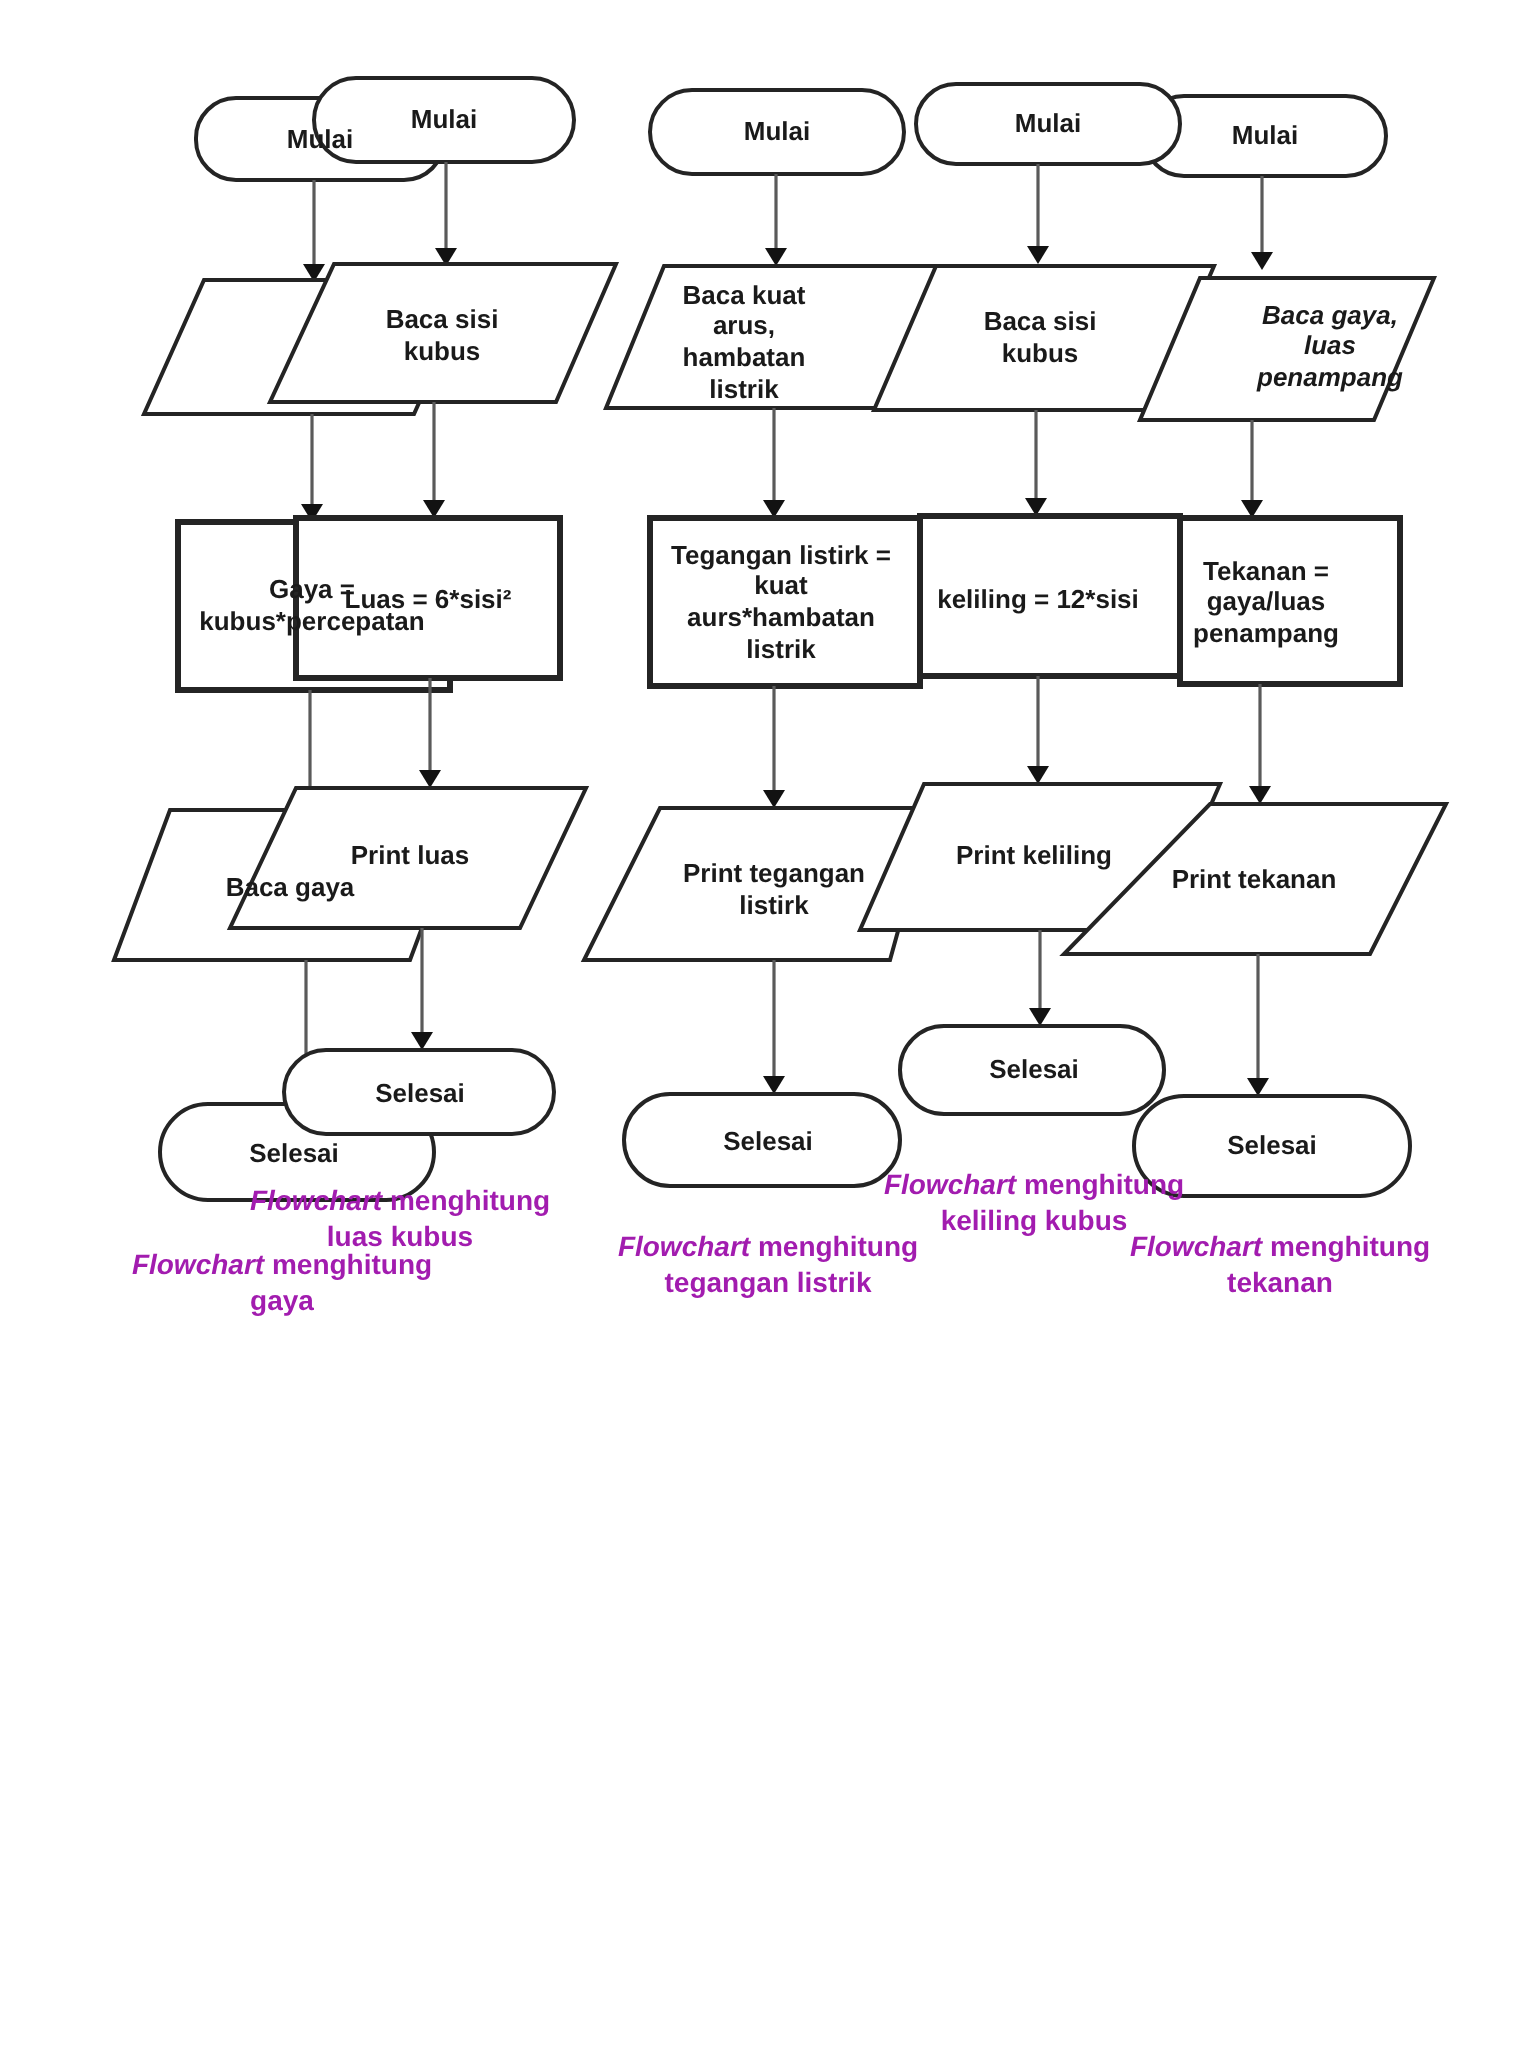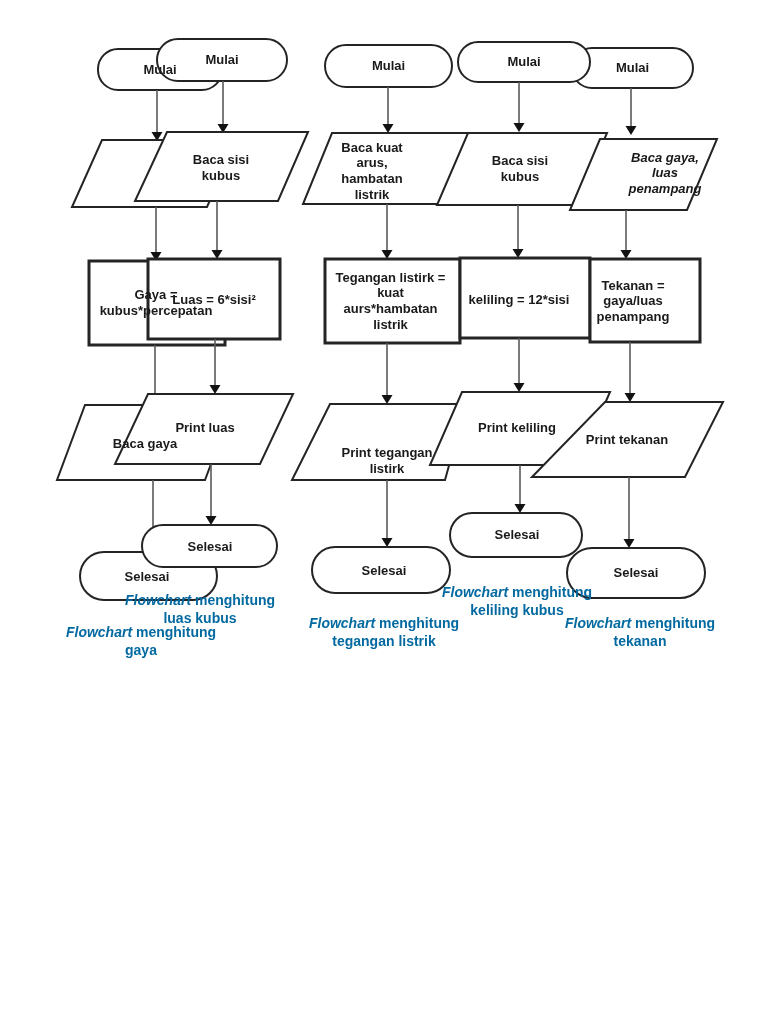--- a/index.html
+++ b/index.html
@@ -21,21 +21,21 @@
   .lbl{
     position:absolute;
     display:flex;align-items:center;justify-content:center;
     text-align:center;
     font-weight:700;font-size:13px;line-height:1.2;
     color:#1a1a1a;white-space:pre-line;
     pointer-events:none;
   }
   .caption{
     position:absolute;width:170px;
-    text-align:center;font-size:14px;font-weight:700;color:#0369a1;line-height:1.25;
+    text-align:center;font-size:14px;font-weight:700;color:#a21caf;line-height:1.25;
     pointer-events:none;
   }
   .cap-it{font-style:italic;}
 </style>
 </head>
 <body>
 
 <div id="page">
 
   <svg width="768" height="700" viewBox="0 0 768 700">
@@ -145,21 +145,21 @@
 
   <div class="lbl" style="left:325px;top:45px;width:127px;height:42px;">Mulai</div>
   <div class="lbl" style="left:317px;top:139px;width:110px;height:64px;">Baca kuat
 arus,
 hambatan
 listrik</div>
   <div class="lbl" style="left:328px;top:270px;width:125px;height:62px;">Tegangan listirk =
 kuat
 aurs*hambatan
 listrik</div>
-  <div class="lbl" style="left:327px;top:446px;width:120px;height:30px;">Print tegangan
+  <div class="lbl" style="left:327px;top:430px;width:120px;height:30px;">Print tegangan
 listirk</div>
   <div class="lbl" style="left:334px;top:563px;width:100px;height:16px;">Selesai</div>
   <div class="caption" style="left:299px;top:615px;">
     <div><span class="cap-it">Flowchart</span> <span>menghitung</span></div>
     <div>tegangan listrik</div>
   </div>
 
   <div class="lbl" style="left:458px;top:42px;width:132px;height:40px;">Mulai</div>
   <div class="lbl" style="left:465px;top:145px;width:110px;height:48px;">Baca sisi
 kubus</div>

